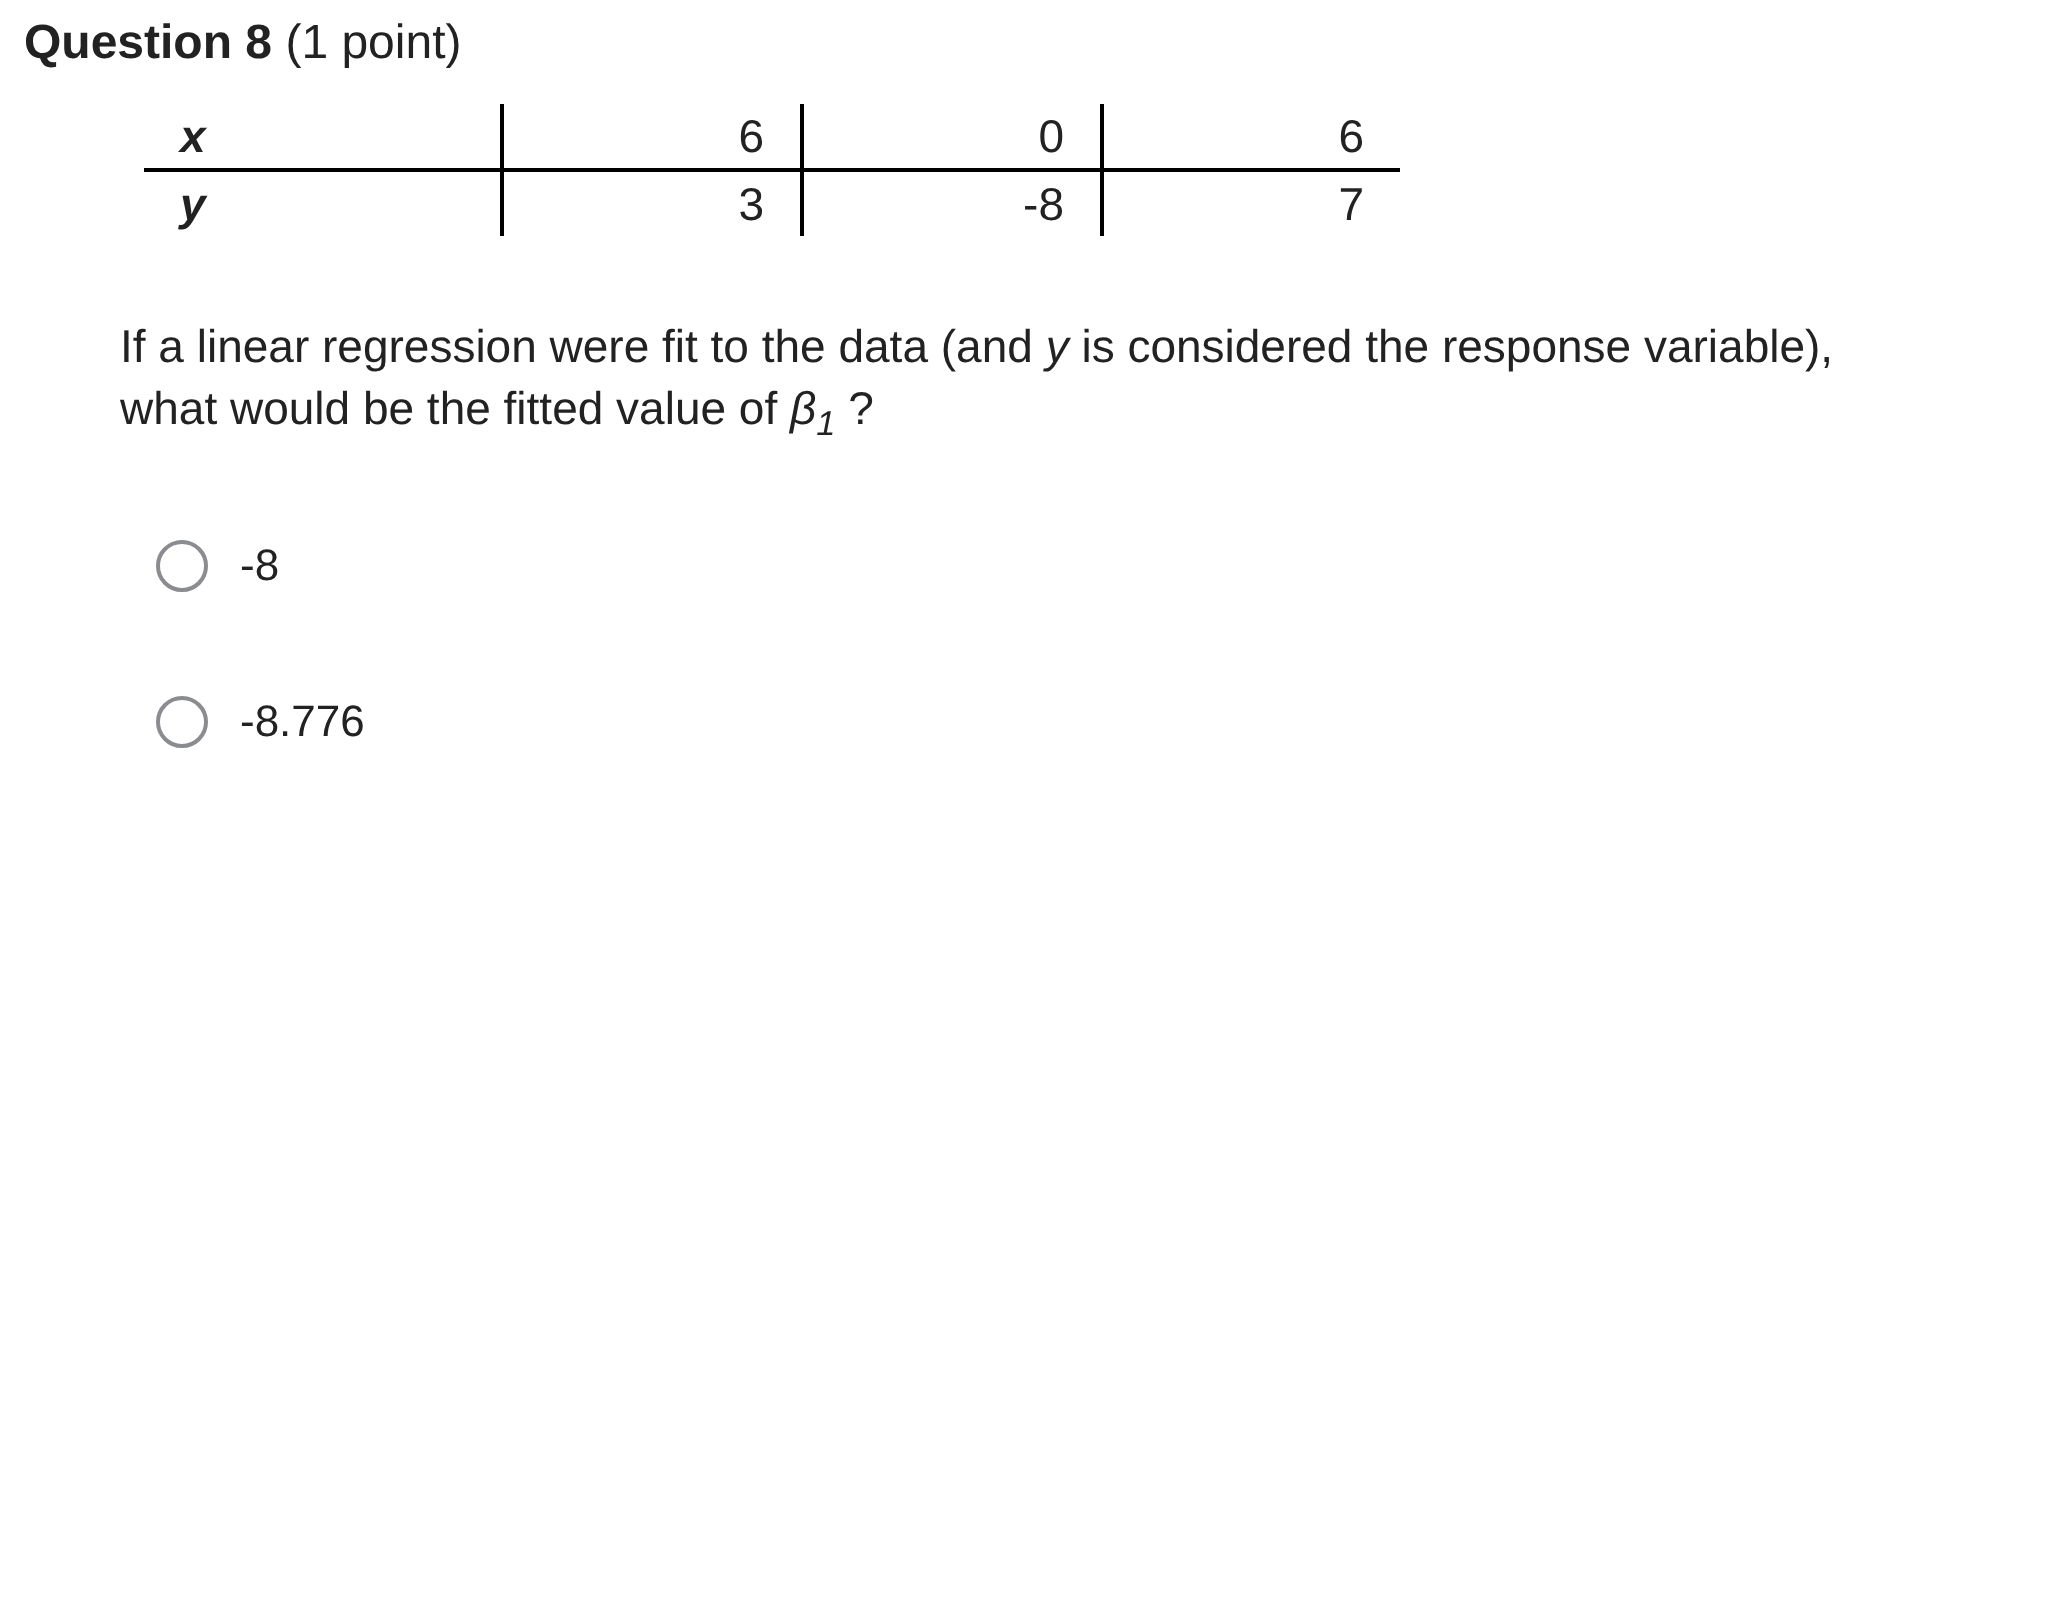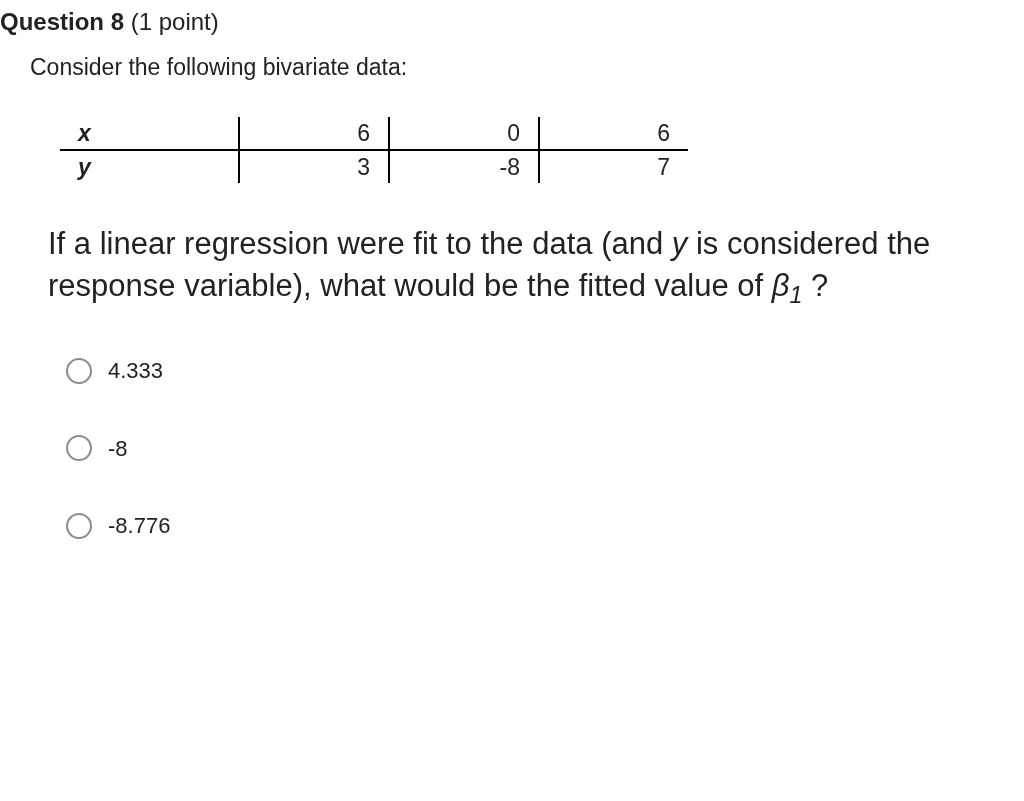--- a/index.html
+++ b/index.html
@@ -7,21 +7,21 @@
     padding: 0;
     width: 1024px;
     height: 801px;
     background: #fff;
     font-family: "Helvetica Neue", Helvetica, Arial, "Liberation Sans", sans-serif;
     color: #222;
     font-size: 22px;
     line-height: 1.35;
   }
   .page {
-    padding: 6px 6px 0 0;
+    padding: 6px 6px 0 12px;
   }
   .q-header {
     font-size: 24px;
     margin: 0 0 14px 0;
   }
   .q-header .q-title {
     font-weight: 700;
   }
   .q-header .q-points {
     font-weight: 400;
@@ -64,21 +64,21 @@
   }
   .data-table .val-col.b12,
   .data-table .val-col.b13 {
     border-right: 2px solid #000;
   }
   .data-table tr.row-x .val-col {
     border-bottom: 2px solid #000;
   }
 
   .follow {
-    font-size: 31px;
+    font-size: 23px;
     padding-left: 18px;
     padding-right: 80px;
     margin-bottom: 44px;
   }
   .follow .it {
     font-style: italic;
   }
   .follow .beta {
     font-style: italic;
   }
@@ -117,21 +117,20 @@
 <body>
 
 <div class="page">
 
   <div class="q-header">
     <span class="q-title">Question 8</span>
     <span class="q-points">(1 point)</span>
   </div>
 
   <div class="indent">
-    <div class="prompt">Consider the following bivariate data:</div>
 
     <table class="data-table">
       <tbody>
           <tr class="row-x">
         <td class="label-col label-cell-x">x</td>
         <td class="val-col b12">6</td>
         <td class="val-col b13">0</td>
         <td class="val-col">6</td>
       </tr>
       <tr class="row-y">
@@ -143,24 +142,20 @@
     </tbody>
       </table>
 
     <div class="follow">
       <span>If a linear regression were fit to the data (and </span><span class="it">y</span><span> is considered the response variable), what would be the fitted value of </span><span class="beta">β</span><span class="sub">1</span><span> ?</span>
     </div>
 
     <div class="options">
       <div class="option">
         <span class="radio"></span>
-        <span class="option-label">4.333</span>
-      </div>
-      <div class="option">
-        <span class="radio"></span>
         <span class="option-label">-8</span>
       </div>
       <div class="option">
         <span class="radio"></span>
         <span class="option-label">-8.776</span>
       </div>
     </div>
 
   </div>
 </div>

